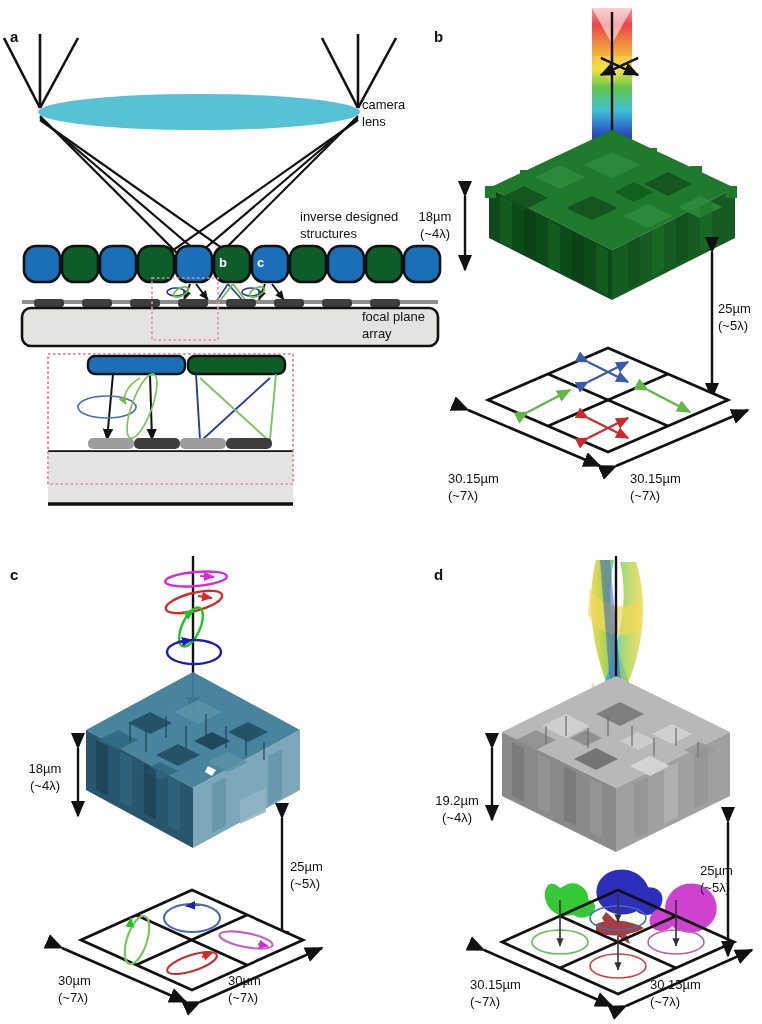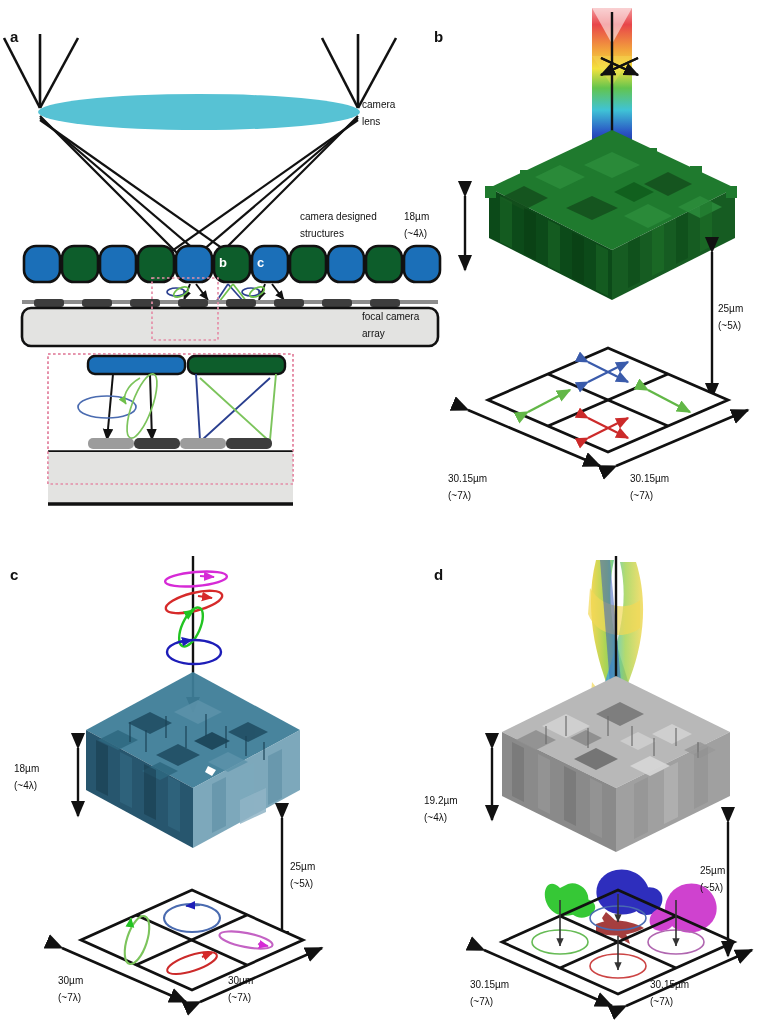--- a/index.html
+++ b/index.html
@@ -1,21 +1,21 @@
 <!DOCTYPE html>
 <html><head>
 <meta charset="utf-8">
 <style>
   html,body{margin:0;padding:0;background:#ffffff;}
   body{width:762px;height:1024px;position:relative;overflow:hidden;
        font-family:"Liberation Sans","DejaVu Sans",sans-serif;color:#000;}
   .fig{position:absolute;left:0;top:0;width:762px;height:1024px;}
   .panel-label{position:absolute;font-weight:bold;font-size:15px;color:#111;letter-spacing:0;}
-  .txt{position:absolute;font-size:10px;line-height:17px;color:#111;white-space:pre;}
-  .txt.c{}
+  .txt{position:absolute;font-size:13px;line-height:17px;color:#111;white-space:pre;}
+  .txt.c{text-align:center;}
   svg{position:absolute;left:0;top:0;overflow:visible;}
   .noclick{pointer-events:none;}
 </style>
 </head>
 <body>
 
 <div class="fig">
 
 <div class="panel-label" style="left:10px;top:28px;">a</div>
 
@@ -135,23 +135,23 @@
     <rect x="226" y="438" width="46" height="11" rx="5" fill="#3d3d3d"></rect>
   </g>
   <line x1="48" y1="452" x2="293" y2="452" stroke="#111" stroke-width="3.4"></line>
   <rect x="48" y="452" width="245" height="52" fill="#e3e3e1"></rect>
   <rect x="48" y="354" width="245" height="130" fill="none" stroke="#e58fa8" stroke-width="1.7" stroke-dasharray="2.5 2.5"></rect>
   <line x1="48" y1="504" x2="293" y2="504" stroke="#111" stroke-width="3.4"></line>
 </svg>
 
 <div class="txt" style="left:362px;top:96px;">camera
 lens</div>
-<div class="txt" style="left:300px;top:208px;">camera designed
+<div class="txt" style="left:300px;top:208px;">inverse designed
 structures</div>
-<div class="txt" style="left:362px;top:308px;">focal camera
+<div class="txt" style="left:362px;top:308px;">focal plane
 array</div>
 <div class="txt" style="left:219px;top:254px;color:#fff;font-weight:bold;font-size:13px;">b</div>
 <div class="txt" style="left:257px;top:254px;color:#fff;font-weight:bold;font-size:13px;">c</div>
 
 <div class="panel-label" style="left:434px;top:28px;">b</div>
 
 <svg width="762" height="1024" class="noclick">
   <defs>
     <linearGradient id="spec" x1="0" y1="0" x2="0" y2="1">
       <stop offset="0%" stop-color="#e8454a" stop-opacity="0.55"></stop>

